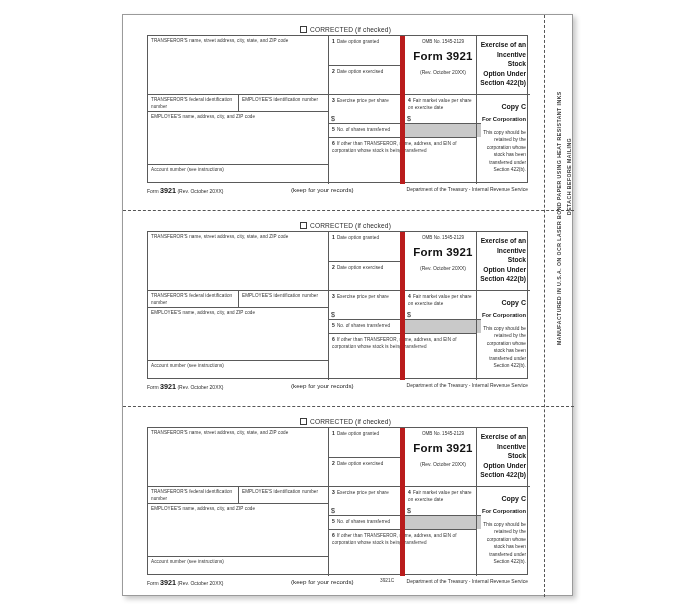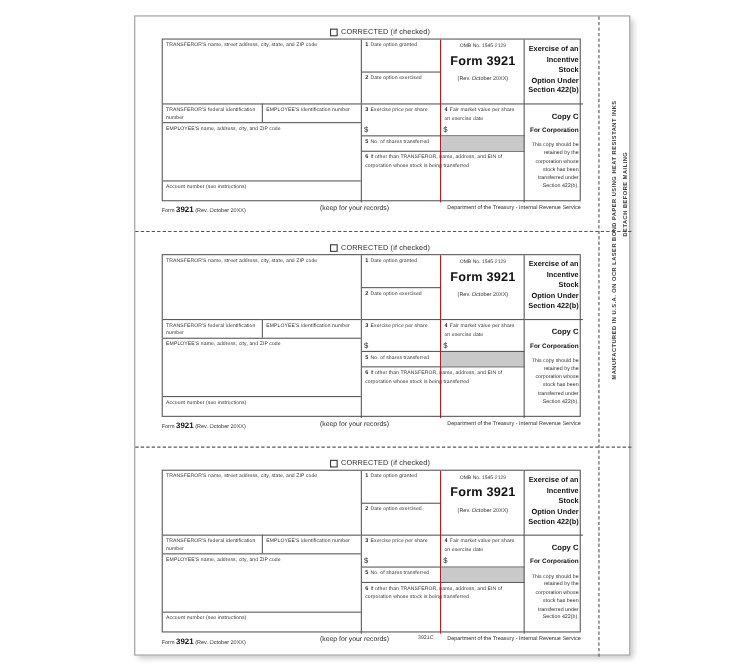--- a/index.html
+++ b/index.html
@@ -106,21 +106,21 @@
   .grid {
     position: absolute;
     left: 24px; top: 20px;
     width: 381px; height: 148px;
     border: 1px solid #5a5a5a;
   }
 
   
   .col-left  { position:absolute; left:0;     top:0; width:180px; height:148px; }
   .col-mid   { position:absolute; left:180px; top:0; width:72px;  height:148px; border-left:1px solid #5a5a5a;}
-  .col-mid2  { position:absolute; left:252px; top:0; width:76px;  height:148px; border-left:1px solid #b91c1c;}
+  .col-mid2  { position:absolute; left:252px; top:0; width:76px;  height:148px; border-left:5px solid #b91c1c;}
   .col-right { position:absolute; left:328px; top:0; width:53px;  height:148px; border-left:1px solid #5a5a5a;}
 
   .cell {
     position: absolute;
     overflow: hidden;
   }
   .cell.bt { border-top: 1px solid #5a5a5a; }
   .cell.bl { border-left: 1px solid #5a5a5a; }
 
   .lbl {

